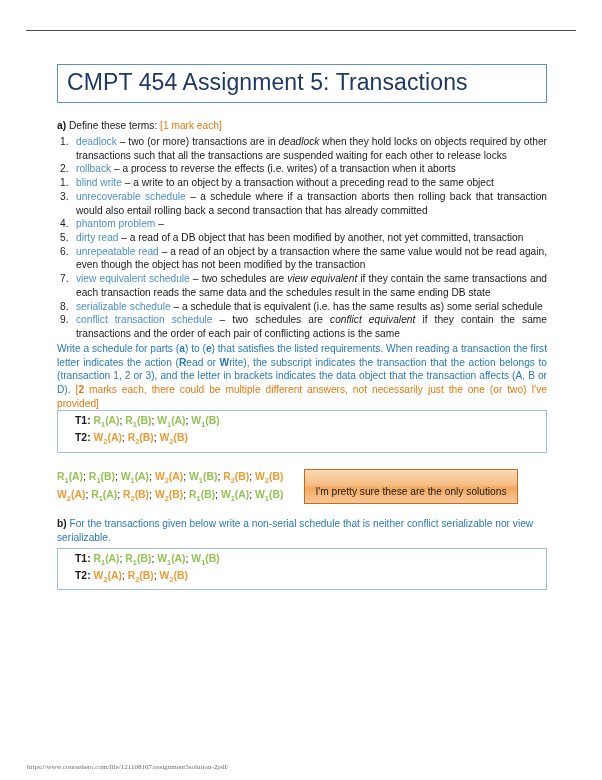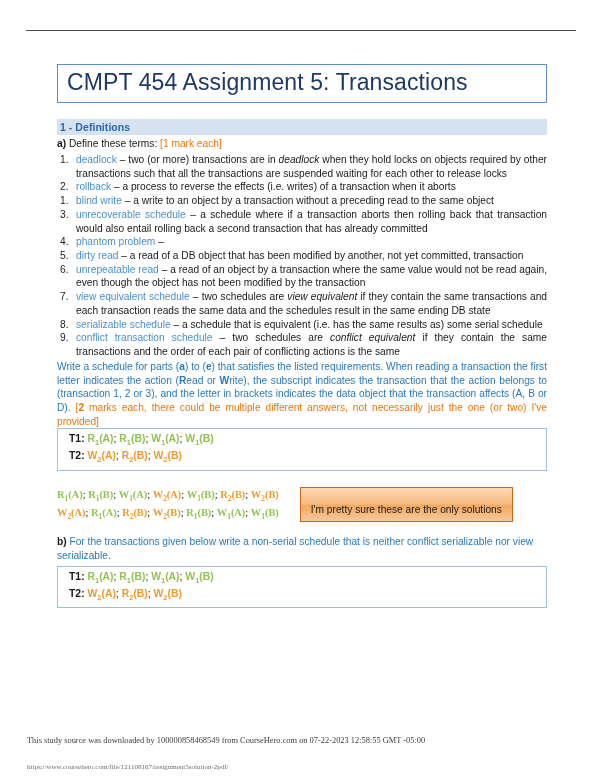--- a/index.html
+++ b/index.html
@@ -105,40 +105,40 @@
     margin: 13px 0 3px 0;
   }
   .qprompt .qlabel {
     color: #1a1a1a;
     font-weight: bold;
   }
 
   
   .sched-box {
     border: 1px solid #9fc0e0;
-    padding: 3px 5px 4px 11px;
+    padding: 3px 5px 4px 17px;
     margin: 0 0 2px 0;
   }
   .sched-line {
     font-size: 10.4px;
     line-height: 1.42;
     white-space: nowrap;
   }
   .tlabel { color: #1a1a1a; font-weight: bold; }
   .g { color: #92c353; font-weight: bold; }
   .o { color: #ed9b33; font-weight: bold; }
   sub { font-size: 7.4px; }
 
   
   .answer-row {
     display: flex;
     align-items: flex-start;
     margin-top: 16px;
   }
-  .answer-lines { flex: 0 0 auto; font-family: Liberation Serif, serif; }
+  .answer-lines { flex: 0 0 auto; }
   .answer-lines .sched-line {
     line-height: 1.47;
   }
   .callout {
     margin-left: 21px;
     align-self: flex-start;
     border: 1px solid #c86a1c;
     background: linear-gradient(to bottom, #fbd9b4 0%, #f6bd85 45%, #f3a95f 55%, #f7c89c 100%);
     color: #1a1a1a;
     font-size: 10.2px;
@@ -172,21 +172,20 @@
 <div class="page">
 
   <div class="top-rule"></div>
 
   <div class="content">
 
     <div class="title-box">
       <div class="title-text">CMPT 454 Assignment 5: Transactions</div>
     </div>
 
-    <div class="section-head">1 - Definitions</div>
 
     <div class="para">
       <span class="bold">a)</span><span> Define these terms: </span><span class="orange-txt">[1 mark each]</span>
     </div>
 
     <div class="defs" id="defs-list">
         <div class="def-item">
           <div class="def-num">1.</div>
           <div class="def-body"><span class="term">deadlock</span><span> – </span><span>two (or more) transactions are in </span><span class="ital">deadlock</span><span> when they hold locks on objects required by other transactions such that all the transactions are suspended waiting for each other to release locks</span></div>
         </div>
@@ -251,16 +250,15 @@
       <span class="qlabel">b)</span><span> For the transactions given below write a non-serial schedule that is neither conflict serializable nor view serializable.</span>
     </div>
 
     <div class="sched-box" id="qb-transactions">
         <div class="sched-line"><span class="tlabel">T1: </span><span class="g"><span>R</span><sub>1</sub><span>(A)</span></span><span>; </span><span class="g"><span>R</span><sub>1</sub><span>(B)</span></span><span>; </span><span class="g"><span>W</span><sub>1</sub><span>(A)</span></span><span>; </span><span class="g"><span>W</span><sub>1</sub><span>(B)</span></span></div>
         <div class="sched-line"><span class="tlabel">T2: </span><span class="o"><span>W</span><sub>2</sub><span>(A)</span></span><span>; </span><span class="o"><span>R</span><sub>2</sub><span>(B)</span></span><span>; </span><span class="o"><span>W</span><sub>2</sub><span>(B)</span></span></div>
       </div>
 
   </div>
 
-  <div class="footer-note">This study source was downloaded by 100000858468549 from CourseHero.com on 07-22-2023 12:58:55 GMT -05:00</div>
   <div class="footer-url">https://www.coursehero.com/file/121108167/assignment5solution-2pdf/</div>
 
 </div>
 
 </body></html>

